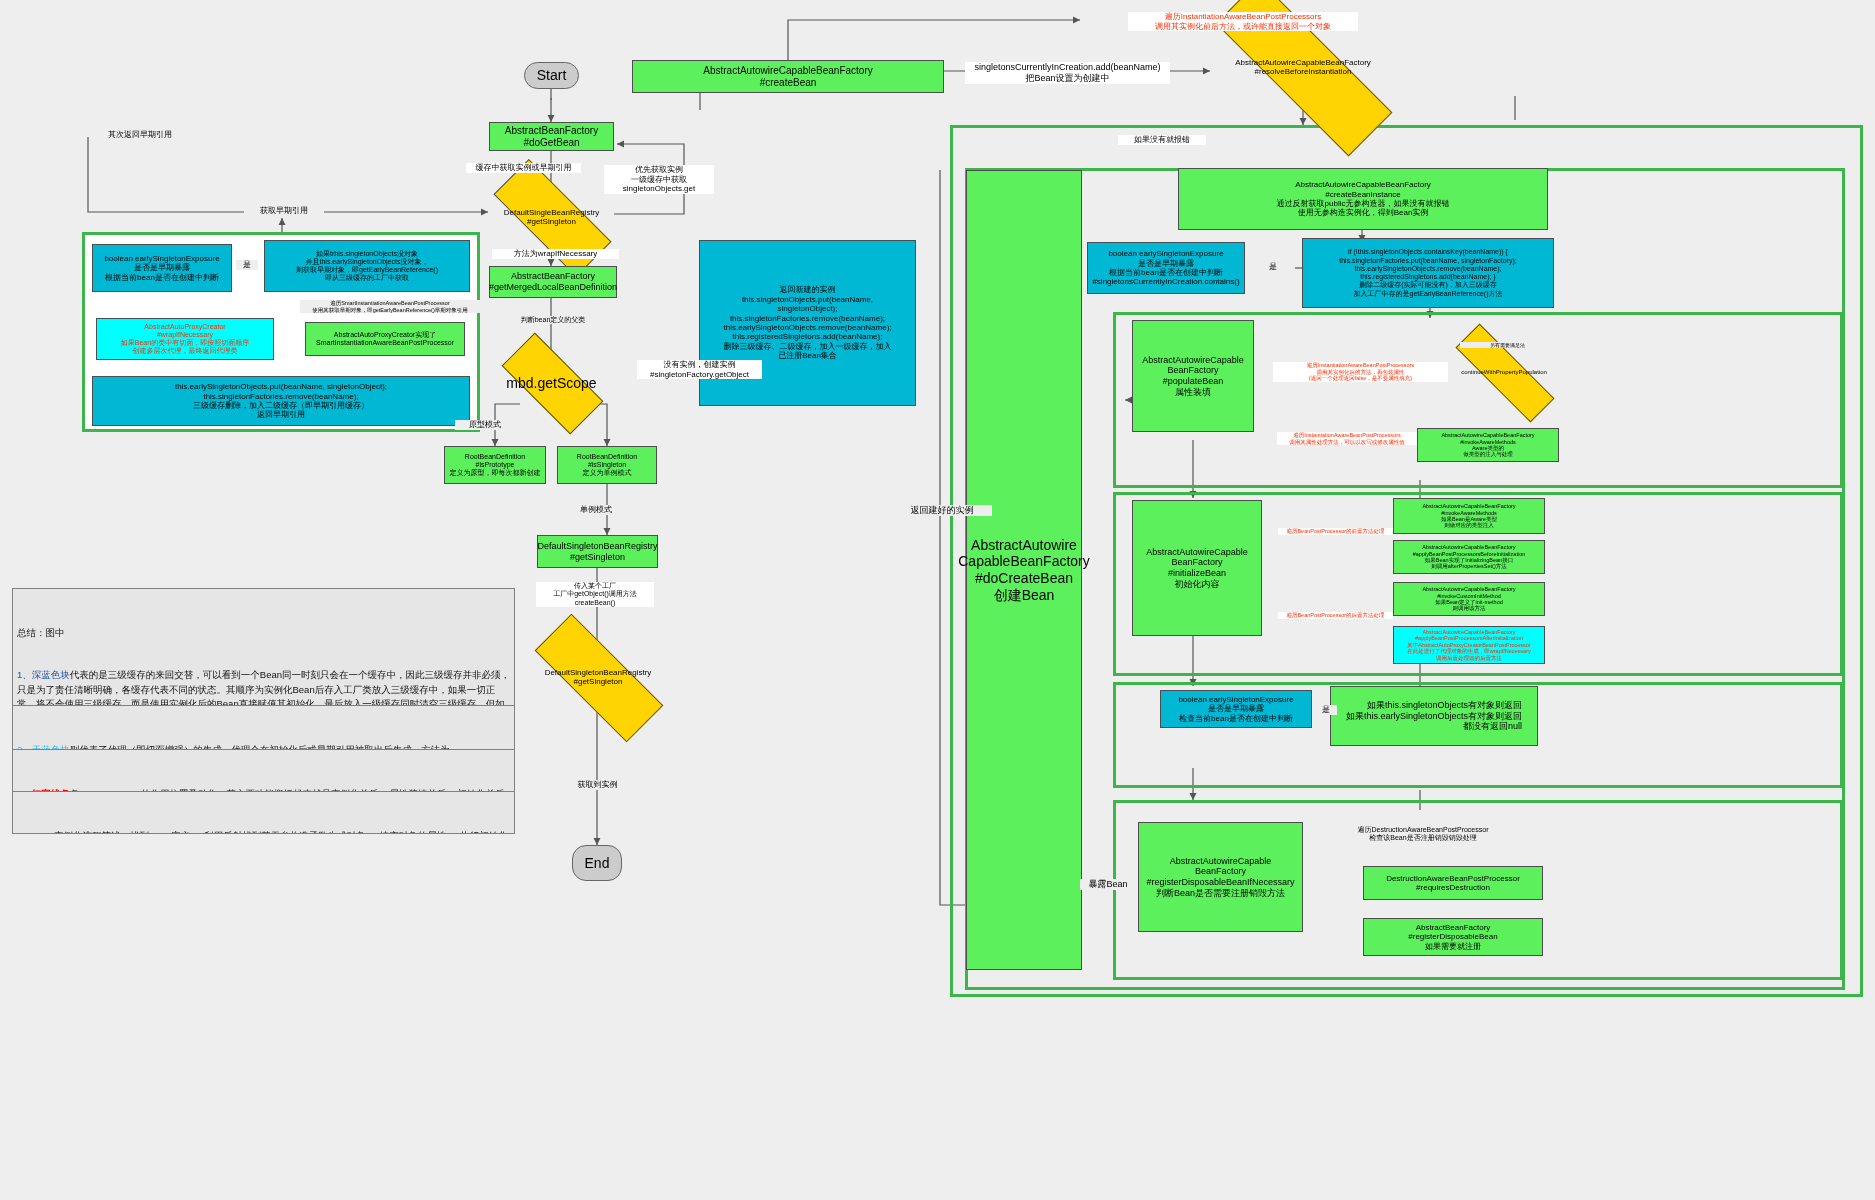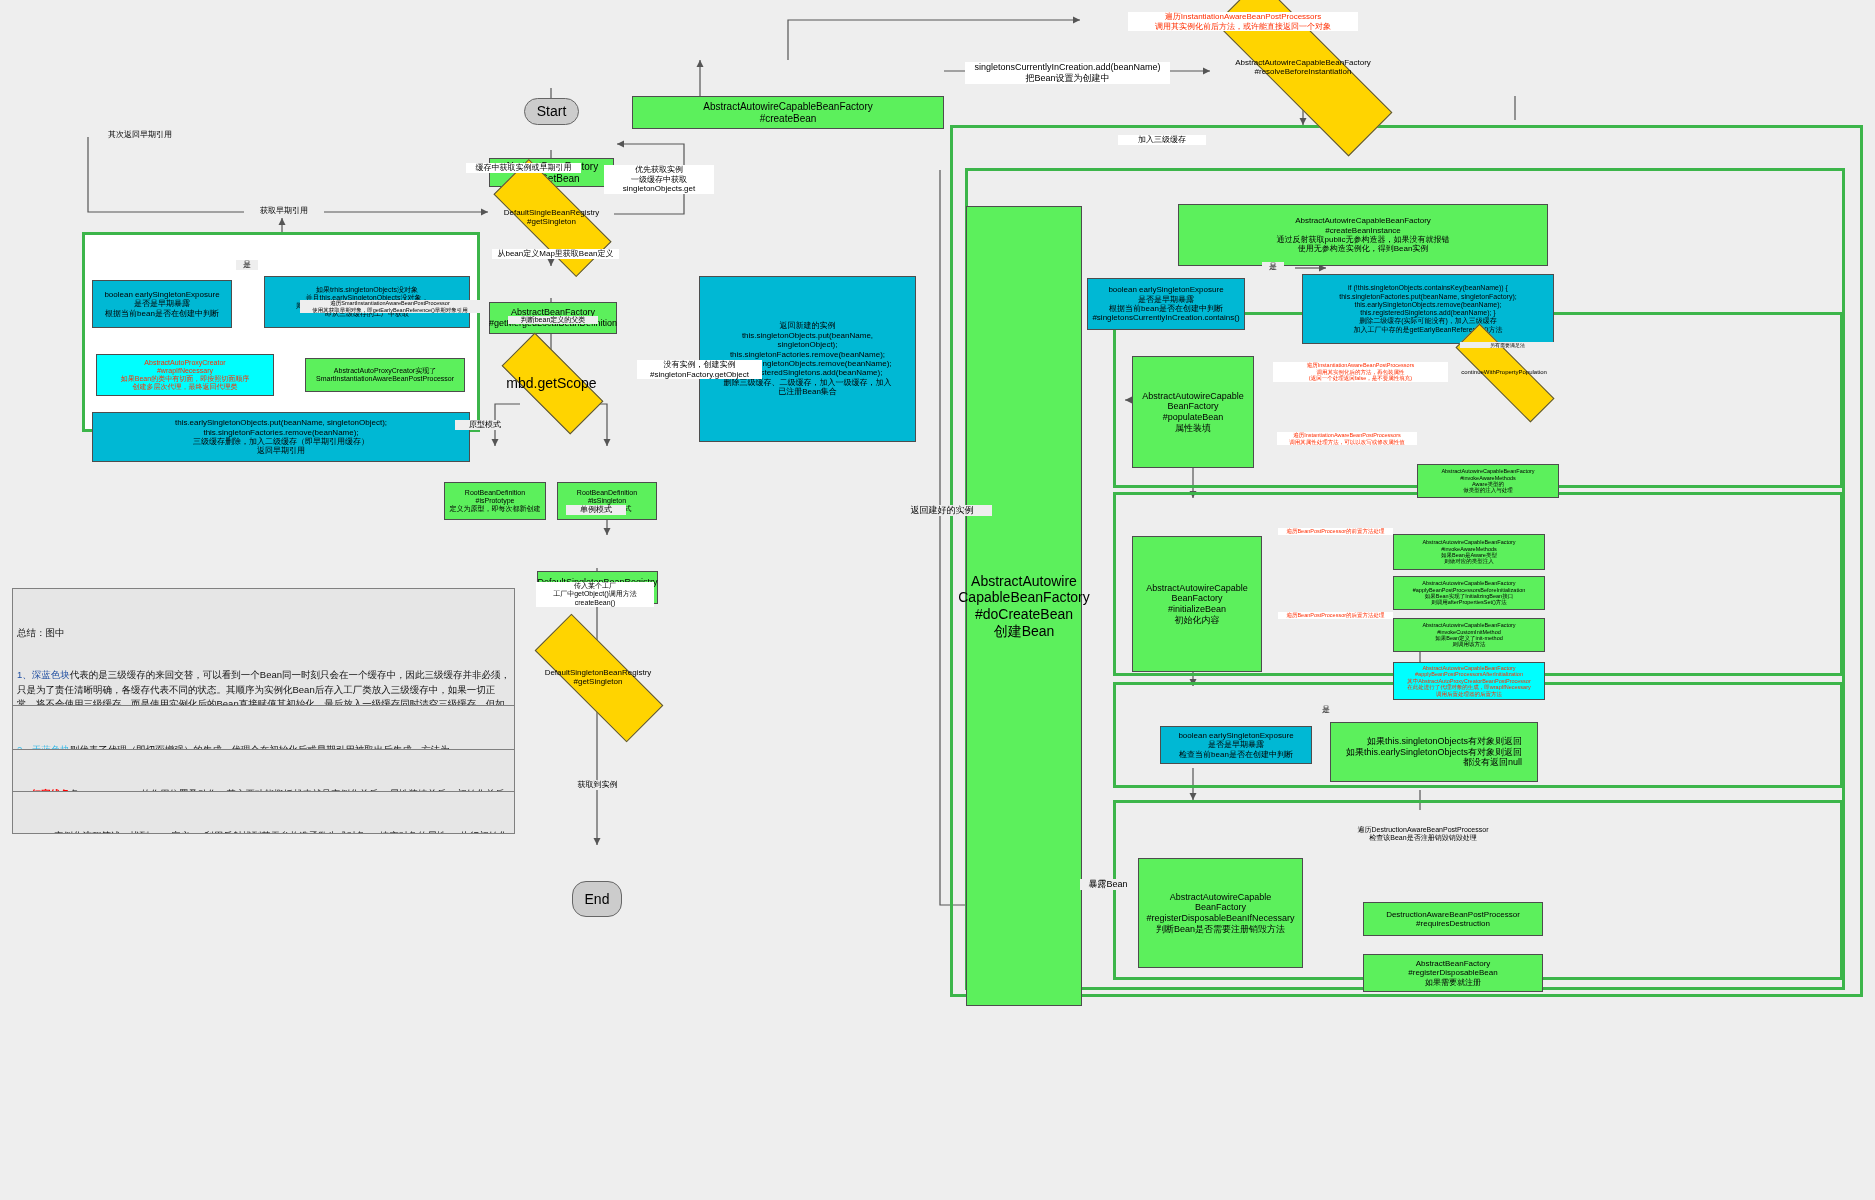--- a/index.html
+++ b/index.html
@@ -15,21 +15,20 @@
 
   .node{
     position:absolute;
     box-sizing:border-box;
     display:flex;align-items:center;justify-content:center;
     text-align:center;
     line-height:1.18;
     white-space:pre-line;
     border:1px solid #4d4d4d;
     color:#000;
-    margin-top:36px;
   }
   .green{background:#5cf05c;}
   .cyan{background:#00b8d4;}
   .aqua{background:#00ffff;}
   .grey-round{background:#cccccc;border:1px solid #666;border-radius:14px;}
 
   .diamond{
     position:absolute;
     display:flex;align-items:center;justify-content:center;
     text-align:center;white-space:pre-line;
@@ -326,21 +325,21 @@
   <div class="node green f8" style="left:1363px;top:918px;width:180px;height:38px;">AbstractBeanFactory
 #registerDisposableBean
 如果需要就注册</div>
 
   <div class="edge-label f8" style="left:466px;top:163px;width:115px;">缓存中获取实例或早期引用</div>
 
   <div class="edge-label f8" style="left:604px;top:165px;width:110px;">优先获取实例
 一级缓存中获取
 singletonObjects.get</div>
 
-  <div class="edge-label f8" style="left:492px;top:249px;width:127px;">从bean定义Map里获取Bean定义</div>
+  <div class="edge-label f8" style="left:492px;top:249px;width:127px;">方法为wrapIfNecessary</div>
 
   <div class="edge-label plain f7" style="left:508px;top:316px;width:90px;">判断bean定义的父类</div>
 
   <div class="edge-label plain f8" style="left:455px;top:420px;width:60px;">原型模式</div>
 
   <div class="edge-label plain f8" style="left:566px;top:505px;width:60px;">单例模式</div>
 
   <div class="edge-label plain f8" style="left:244px;top:206px;width:80px;">获取早期引用</div>
 
   <div class="edge-label plain f8" style="left:95px;top:130px;width:90px;">其次返回早期引用</div>
@@ -362,21 +361,21 @@
 createBean()</div>
 
   <div class="edge-label plain f8" style="left:560px;top:780px;width:75px;">获取到实例</div>
 
   <div class="edge-label f9" style="left:965px;top:62px;width:205px;">singletonsCurrentlyInCreation.add(beanName)
 把Bean设置为创建中</div>
 
   <div class="redlabel f8" style="left:1128px;top:12px;width:230px;">遍历InstantiationAwareBeanPostProcessors
 调用其实例化前后方法，或许能直接返回一个对象</div>
 
-  <div class="edge-label f8" style="left:1118px;top:135px;width:88px;">加入三级缓存</div>
+  <div class="edge-label f8" style="left:1118px;top:135px;width:88px;">如果没有就报错</div>
 
   <div class="edge-label plain f9" style="left:892px;top:505px;width:100px;">返回建好的实例</div>
 
   <div class="edge-label plain f9" style="left:1080px;top:879px;width:56px;">暴露Bean</div>
 
   <div class="redlabel" style="left:1273px;top:362px;width:175px;font-size:5.5px;">遍历InstantiationAwareBeanPostProcessors
 调用其实例化后的方法，再包装属性
 (返回一个处理返回false，是不要属性填充)</div>
 
   <div class="edge-label plain" style="left:1460px;top:342px;width:95px;font-size:5px;">另有需要满足法</div>

